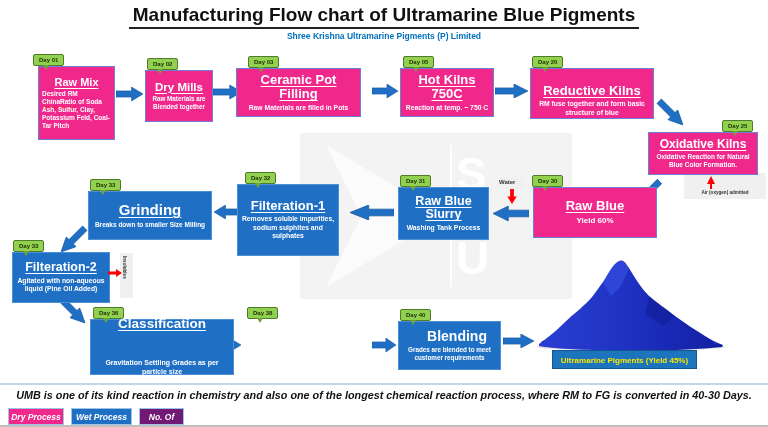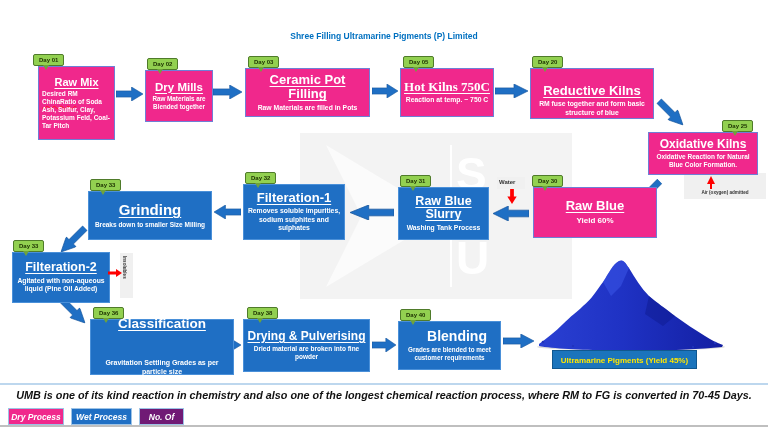--- a/index.html
+++ b/index.html
@@ -68,79 +68,76 @@
 
 <div class="canvas">
 
   <div class="wm">
     <div class="wm-tri"></div>
     <div class="wm-line"></div>
     <div class="wm-letter" style="left:156px;top:18px;">S</div>
     <div class="wm-letter" style="left:156px;top:102px;">U</div>
   </div>
 
-  <div class="page-subtitle">Shree Filling Ultramarine Pigments (P) Limited</div>
+  <div class="page-title"><span>Manufacturing Flow chart of Ultramarine Blue Pigments</span></div>
+  <div class="page-subtitle">Shree Krishna Ultramarine Pigments (P) Limited</div>
 
   <div class="patch" style="left:497px;top:177px;width:28px;height:12px;"></div>
   <div class="patch" style="left:684px;top:173px;width:82px;height:26px;"></div>
   <div class="patch" style="left:120px;top:253px;width:13px;height:45px;"></div>
 
   <div class="node dry" style="left:38px;top:66px;width:77px;height:74px;">
     <span class="node-title" style="font-size:11px;">Raw Mix</span>
     <span class="node-desc left-desc" style="font-size:6.5px;"><span>Desired RM </span><span class="misspell">ChinaRatio</span><span> of Soda Ash, Sulfur, Clay, Potassium Feld, Coal-Tar Pitch</span></span>
   </div>
   <div class="node dry" style="left:145px;top:70px;width:68px;height:52px;">
     <span class="node-title" style="font-size:11.5px;">Dry Mills</span>
     <span class="node-desc" style="font-size:6.3px;">Raw Materials are Blended together</span>
   </div>
-  <div class="node dry" style="left:245px;top:68px;width:125px;height:49px;">
+  <div class="node dry" style="left:236px;top:68px;width:125px;height:49px;">
     <span class="node-title" style="font-size:13px;">Ceramic Pot Filling</span>
     <span class="node-desc" style="font-size:6.8px;">Raw Materials are filled in Pots</span>
   </div>
   <div class="node dry" style="left:400px;top:68px;width:94px;height:49px;">
-    <span class="node-title" style="font-size:13px;font-family:Liberation Serif, serif;">Hot Kilns 750C</span>
+    <span class="node-title" style="font-size:13px;">Hot Kilns 750C</span>
     <span class="node-desc" style="font-size:6.8px;">Reaction at temp. ~ 750 C</span>
   </div>
   <div class="node dry" style="left:530px;top:68px;width:124px;height:51px;">
     <span class="node-title" style="font-size:13px;margin-top:14px;">Reductive Kilns</span>
     <span class="node-desc" style="font-size:6.8px;">RM fuse together and form basic structure of blue</span>
   </div>
   <div class="node dry" style="left:648px;top:132px;width:110px;height:43px;">
     <span class="node-title" style="font-size:12px;">Oxidative Kilns</span>
     <span class="node-desc" style="font-size:6.5px;">Oxidative Reaction for Natural Blue Color Formation.</span>
   </div>
 
   <div class="node dry" style="left:533px;top:187px;width:124px;height:51px;">
     <span class="node-title" style="font-size:13px;">Raw Blue</span>
     <span class="node-desc" style="font-size:8px;">Yield 60%</span>
   </div>
   <div class="node wet" style="left:398px;top:187px;width:91px;height:53px;">
     <span class="node-title" style="font-size:12.5px;">Raw Blue Slurry</span>
     <span class="node-desc" style="font-size:6.8px;">Washing Tank Process</span>
   </div>
-  <div class="node wet" style="left:243px;top:184px;width:102px;height:56px;">
+  <div class="node wet" style="left:237px;top:184px;width:102px;height:72px;">
     <span class="node-title" style="font-size:13px;">Filteration-1</span>
     <span class="node-desc" style="font-size:6.8px;">Removes soluble impurities, sodium sulphites and sulphates</span>
   </div>
   <div class="node wet" style="left:88px;top:191px;width:124px;height:49px;">
     <span class="node-title" style="font-size:15px;">Grinding</span>
     <span class="node-desc" style="font-size:6.5px;">Breaks down to smaller Size Milling</span>
   </div>
 
   <div class="node wet" style="left:12px;top:252px;width:98px;height:51px;">
     <span class="node-title" style="font-size:12.5px;">Filteration-2</span>
     <span class="node-desc" style="font-size:6.8px;">Agitated with non-aqueous liquid (Pine Oil Added)</span>
   </div>
   <div class="node wet" style="left:90px;top:319px;width:144px;height:56px;gap:25px;">
     <span class="node-title" style="font-size:13.5px;">Classification</span>
     <span class="node-desc" style="font-size:7px;">Gravitation Settling Grades as per particle size</span>
-  </div>
-  <div class="node wet" style="left:243px;top:319px;width:127px;height:53px;">
-    <span class="node-title" style="font-size:12px;">Drying &amp; Pulverising</span>
-    <span class="node-desc" style="font-size:6.5px;">Dried material are broken into fine powder</span>
   </div>
   <div class="node wet" style="left:398px;top:321px;width:103px;height:49px;">
     <span class="node-title no-underline" style="font-size:14px;">Blending</span>
     <span class="node-desc" style="font-size:6.3px;">Grades are blended to meet customer requirements</span>
   </div>
 
   <div class="daytag" style="left:33px;top:54px;">Day 01</div>
   <div class="daytag" style="left:147px;top:58px;">Day 02</div>
   <div class="daytag" style="left:248px;top:56px;">Day 03</div>
   <div class="daytag" style="left:403px;top:56px;">Day 05</div>
@@ -226,18 +223,18 @@
     <path d="M70 26 C76 17 80 8 86 5 C90 3 92 6 96 12 L88 30 L78 40 Z" fill="#3a55e8" opacity="0.55"></path>
     <path d="M116 40 C124 47 132 52 142 60 L130 70 L112 58 Z" fill="#0d1a8f" opacity="0.5"></path>
     <circle cx="10" cy="86" r="1.3" fill="#2133bb"></circle>
       <circle cx="182" cy="87" r="1.3" fill="#2133bb"></circle>
     <circle cx="40" cy="90" r="1.1" fill="#2133bb"></circle>
       <circle cx="160" cy="91" r="1.1" fill="#2133bb"></circle>
   </svg>
   <div class="pig-label">Ultramarine Pigments (Yield 45%)</div>
 
   <div class="divider"></div>
-  <div class="footer-note">UMB is one of its kind reaction in chemistry and also one of the longest chemical reaction process, where RM to FG is converted in 70-45 Days.</div>
+  <div class="footer-note">UMB is one of its kind reaction in chemistry and also one of the longest chemical reaction process, where RM to FG is converted in 40-30 Days.</div>
   <div class="badge badge-dry">Dry Process</div>
   <div class="badge badge-wet">Wet Process</div>
   <div class="badge badge-days">No. Of Days</div>
 
 </div>
 
 </body></html>

